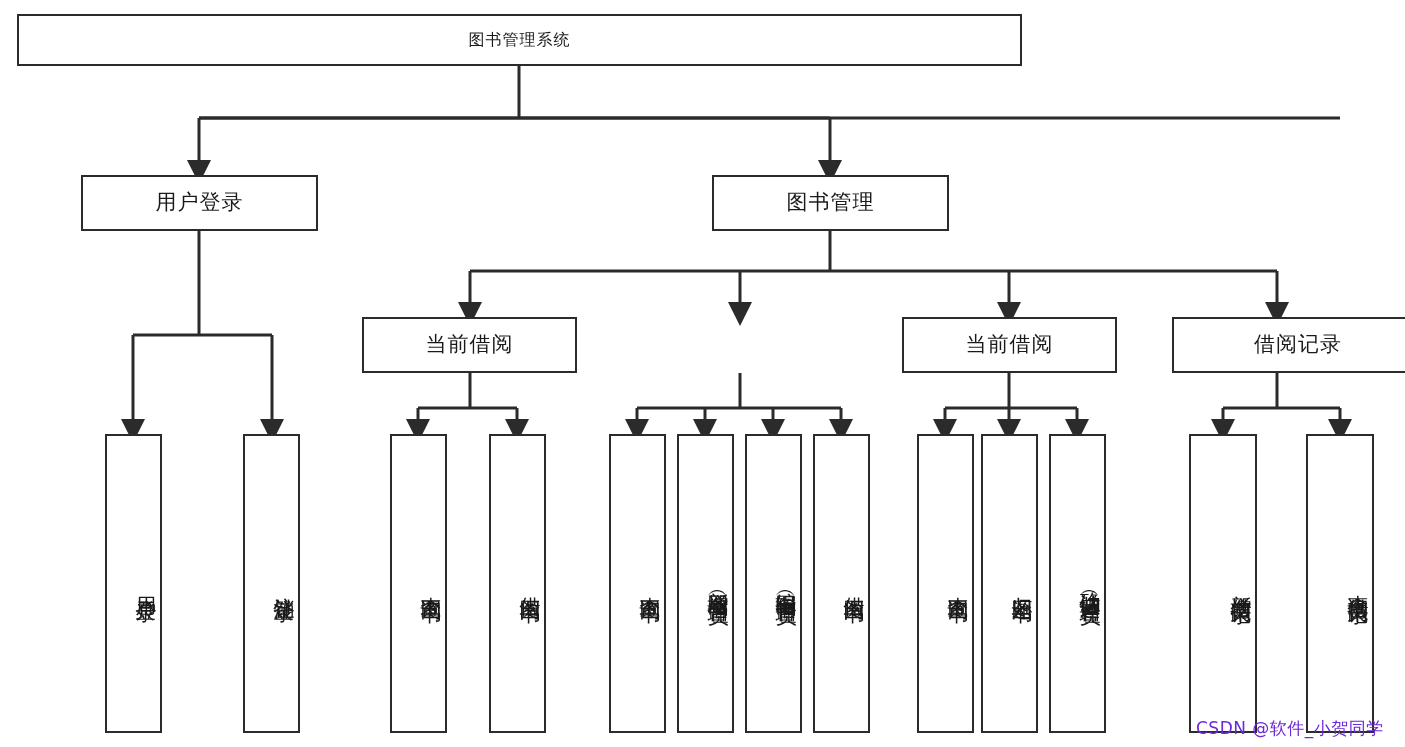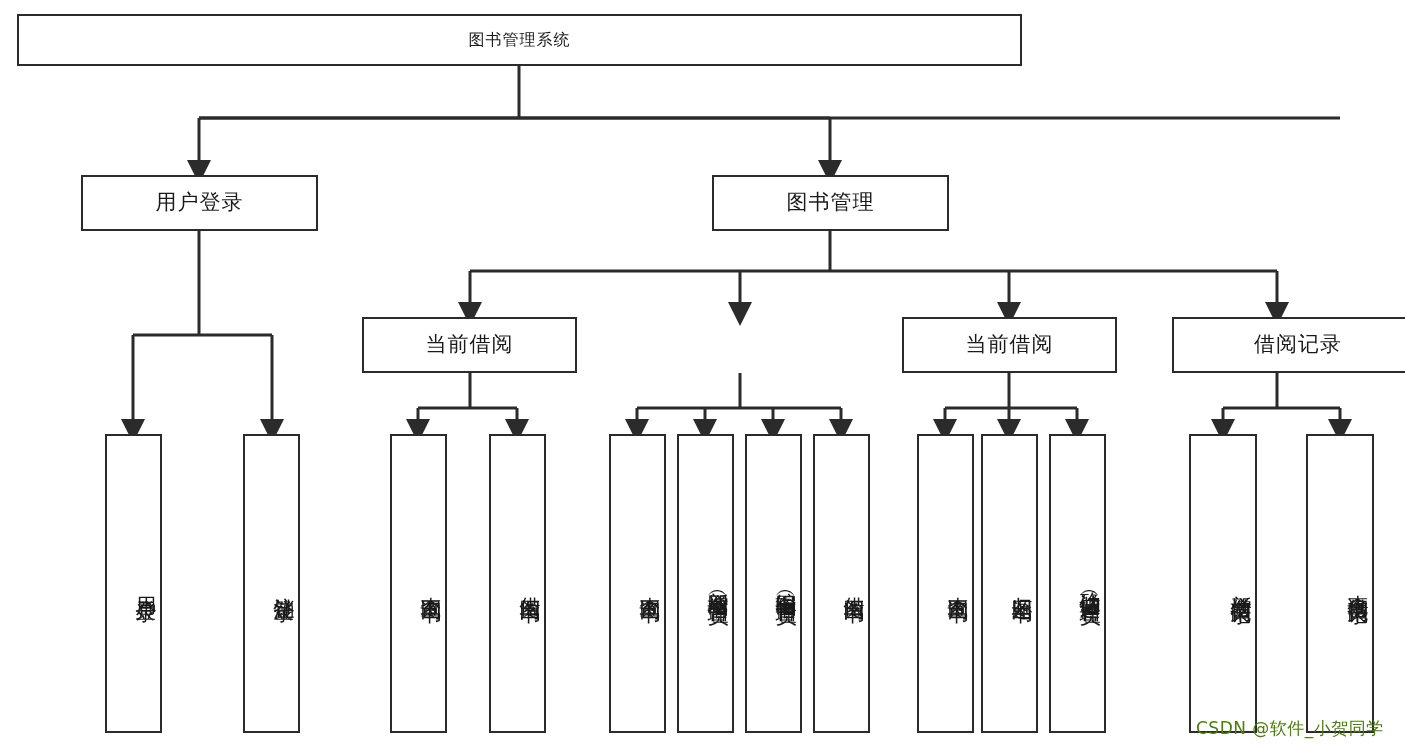--- a/index.html
+++ b/index.html
@@ -56,21 +56,21 @@
     justify-content: center;
   }
   .node.vertical .vtext {
     writing-mode: vertical-rl;
     text-orientation: upright;
     white-space: nowrap;
   }
   .watermark {
     position: absolute;
     font-size: 17px;
-    color: #4d7c0f;
+    color: #6d28d9;
     white-space: nowrap;
     letter-spacing: 0.5px;
   }
 </style>
 </head>
 <body>
 
 <div id="canvas">
 
   <svg id="edges" viewBox="0 0 1405 747" width="1405" height="747" xmlns="http://www.w3.org/2000/svg">

